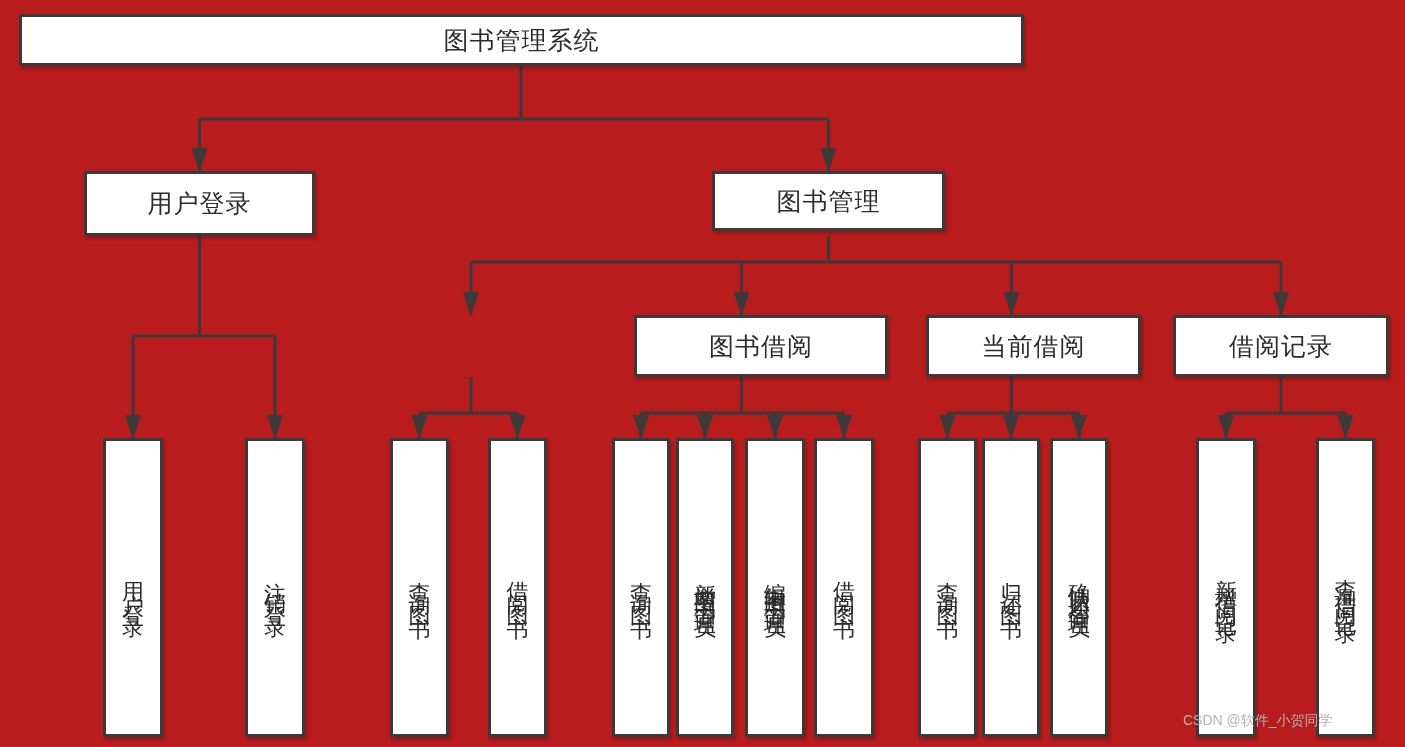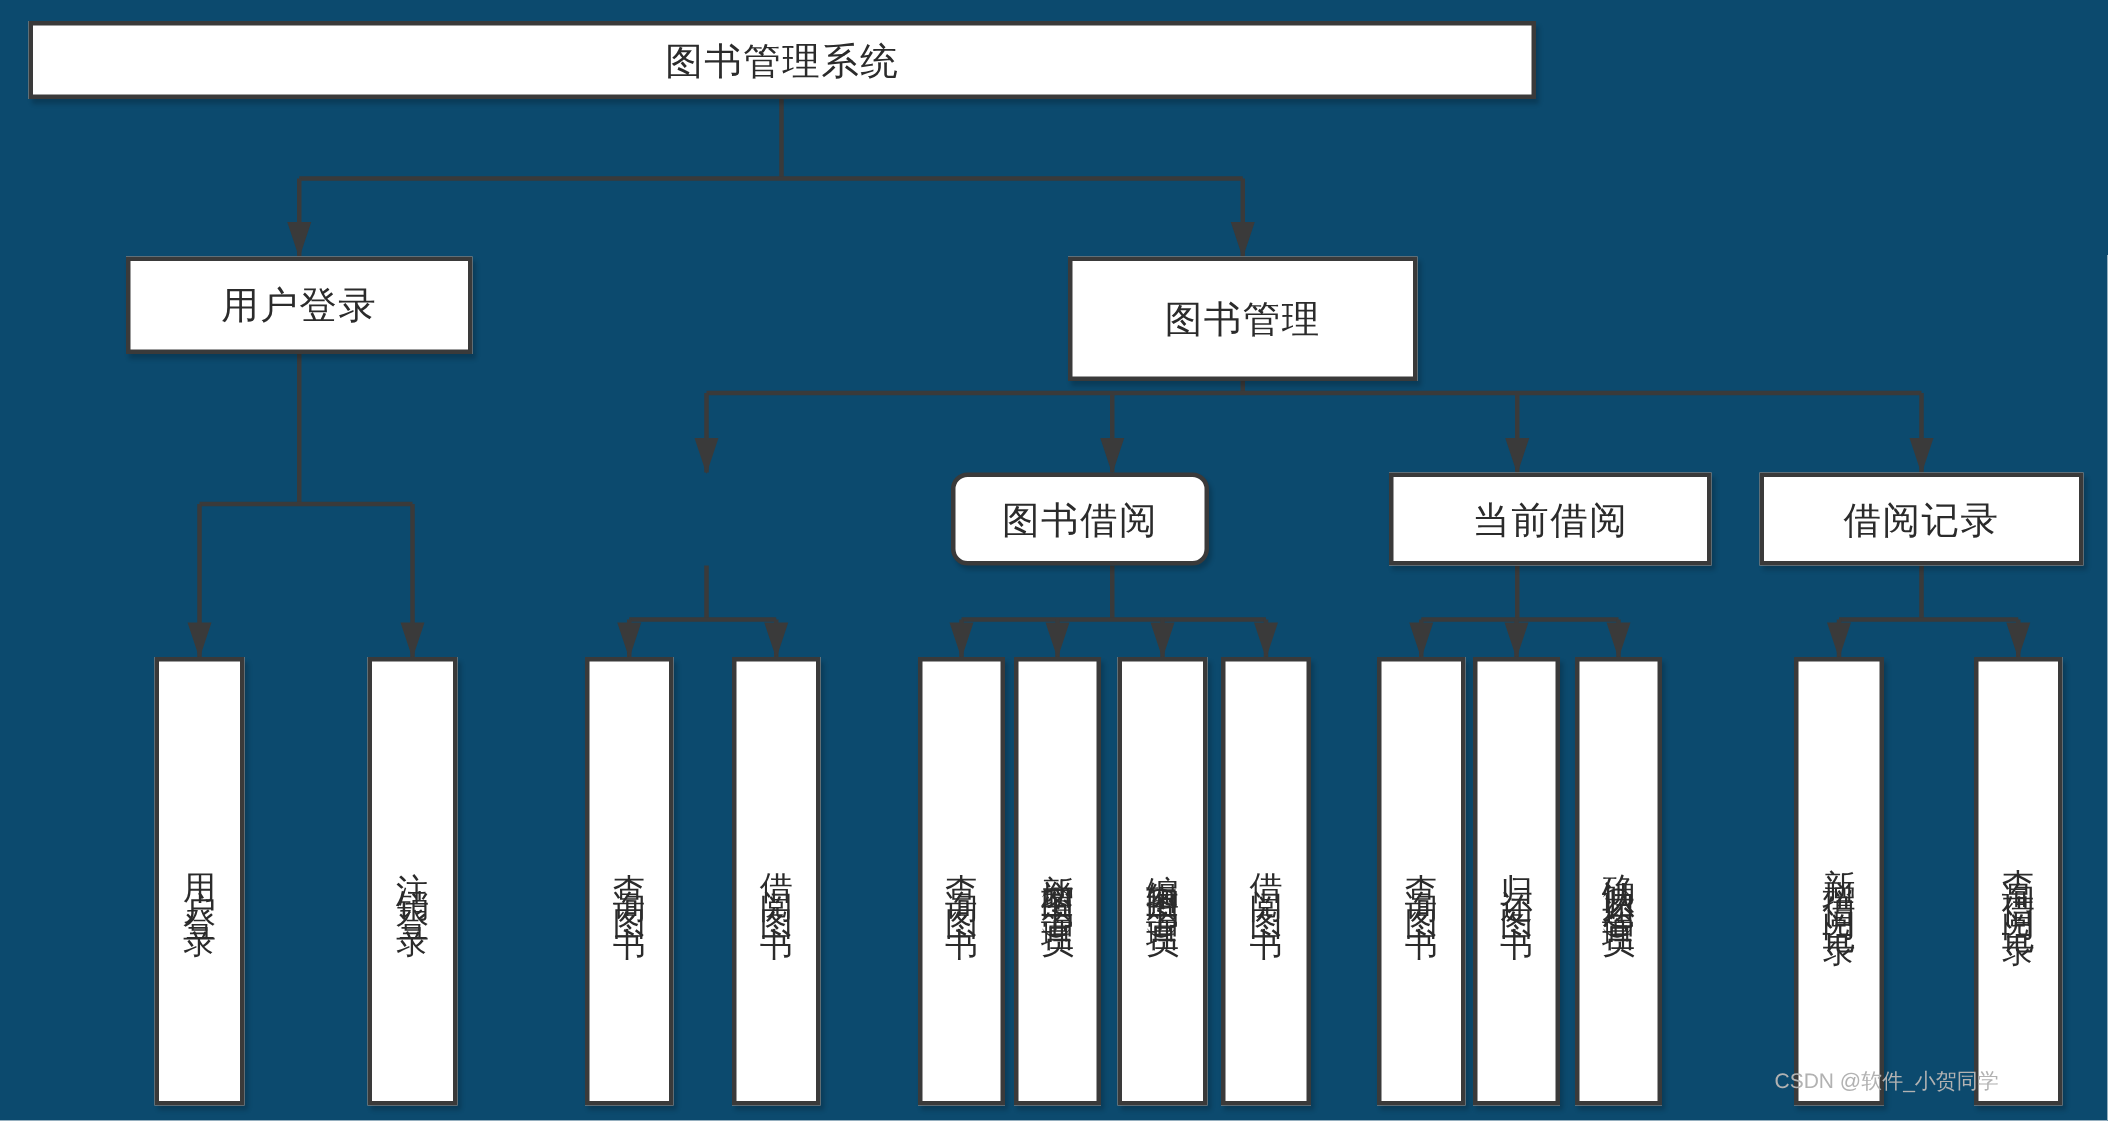--- a/index.html
+++ b/index.html
@@ -1,40 +1,40 @@
 <!DOCTYPE html>
 <html><head>
 <meta charset="utf-8">
 <style>
   html,body{margin:0;padding:0;background:#ffffff;}
   .stage{
-    position:relative;width:1405px;height:747px;background:#0c4a6e;
+    position:relative;width:1405px;height:747px;background:#b91c1c;
     font-family:"Liberation Sans","DejaVu Sans",sans-serif;overflow:hidden;
   }
   svg.wires{position:absolute;left:0;top:0;width:1405px;height:747px;}
   .node{
     position:absolute;box-sizing:border-box;background:#ffffff;
     border:3px solid #3a3a3a;color:#2b2b2b;
     display:flex;align-items:center;justify-content:center;
     box-shadow:2px 3px 3px rgba(0,0,0,0.20);
   }
   .hbox{font-size:25px;letter-spacing:1px;white-space:nowrap;}
   .vbox{
     font-size:22px;top:438px;height:299px;
     writing-mode:vertical-rl;text-orientation:mixed;
     letter-spacing:12px;line-height:1;
   }
   .vbox.mid{letter-spacing:9px;}
   .vbox.long{letter-spacing:5px;}
   
   #b-root{left:19px;top:14px;width:1005px;height:52px;}
   #b-user{left:84px;top:171px;width:231px;height:65px;}
-  #b-mgmt{left:712px;top:171px;width:233px;height:83px;}
+  #b-mgmt{left:712px;top:171px;width:233px;height:60px;}
   #b-rec{left:363px;top:315px;width:216px;height:62px;}
-  #b-borrow{left:634px;top:315px;width:172px;height:62px;border-radius:11px;}
+  #b-borrow{left:634px;top:315px;width:254px;height:62px;}
   #b-current{left:904px;top:315px;width:215px;height:62px;margin-left:22px;}
   #b-records{left:1173px;top:315px;width:216px;height:62px;}
   
   #l1{left:103px;width:60px;}
   #l2{left:245px;width:60px;}
   #l3{left:390px;width:59px;}
   #l4{left:488px;width:59px;}
   #l5{left:612px;width:58px;}
   #l6{left:676px;width:58px;}
   #l7{left:745px;width:60px;}

